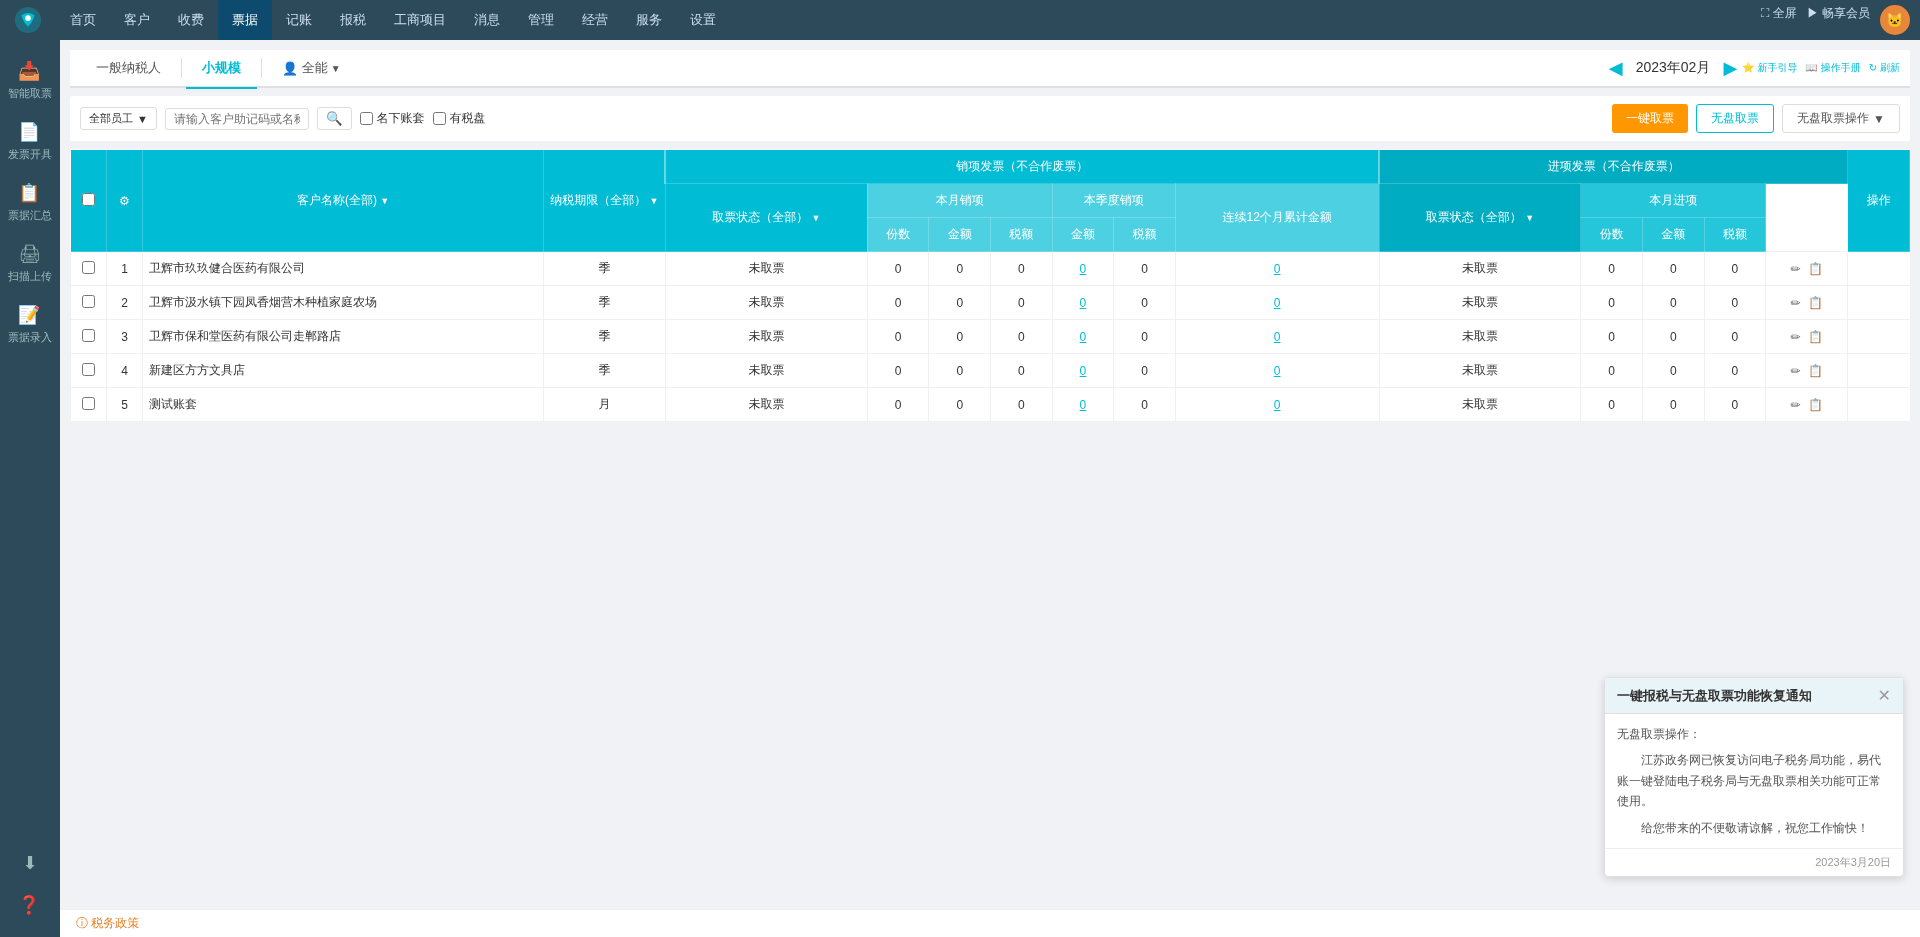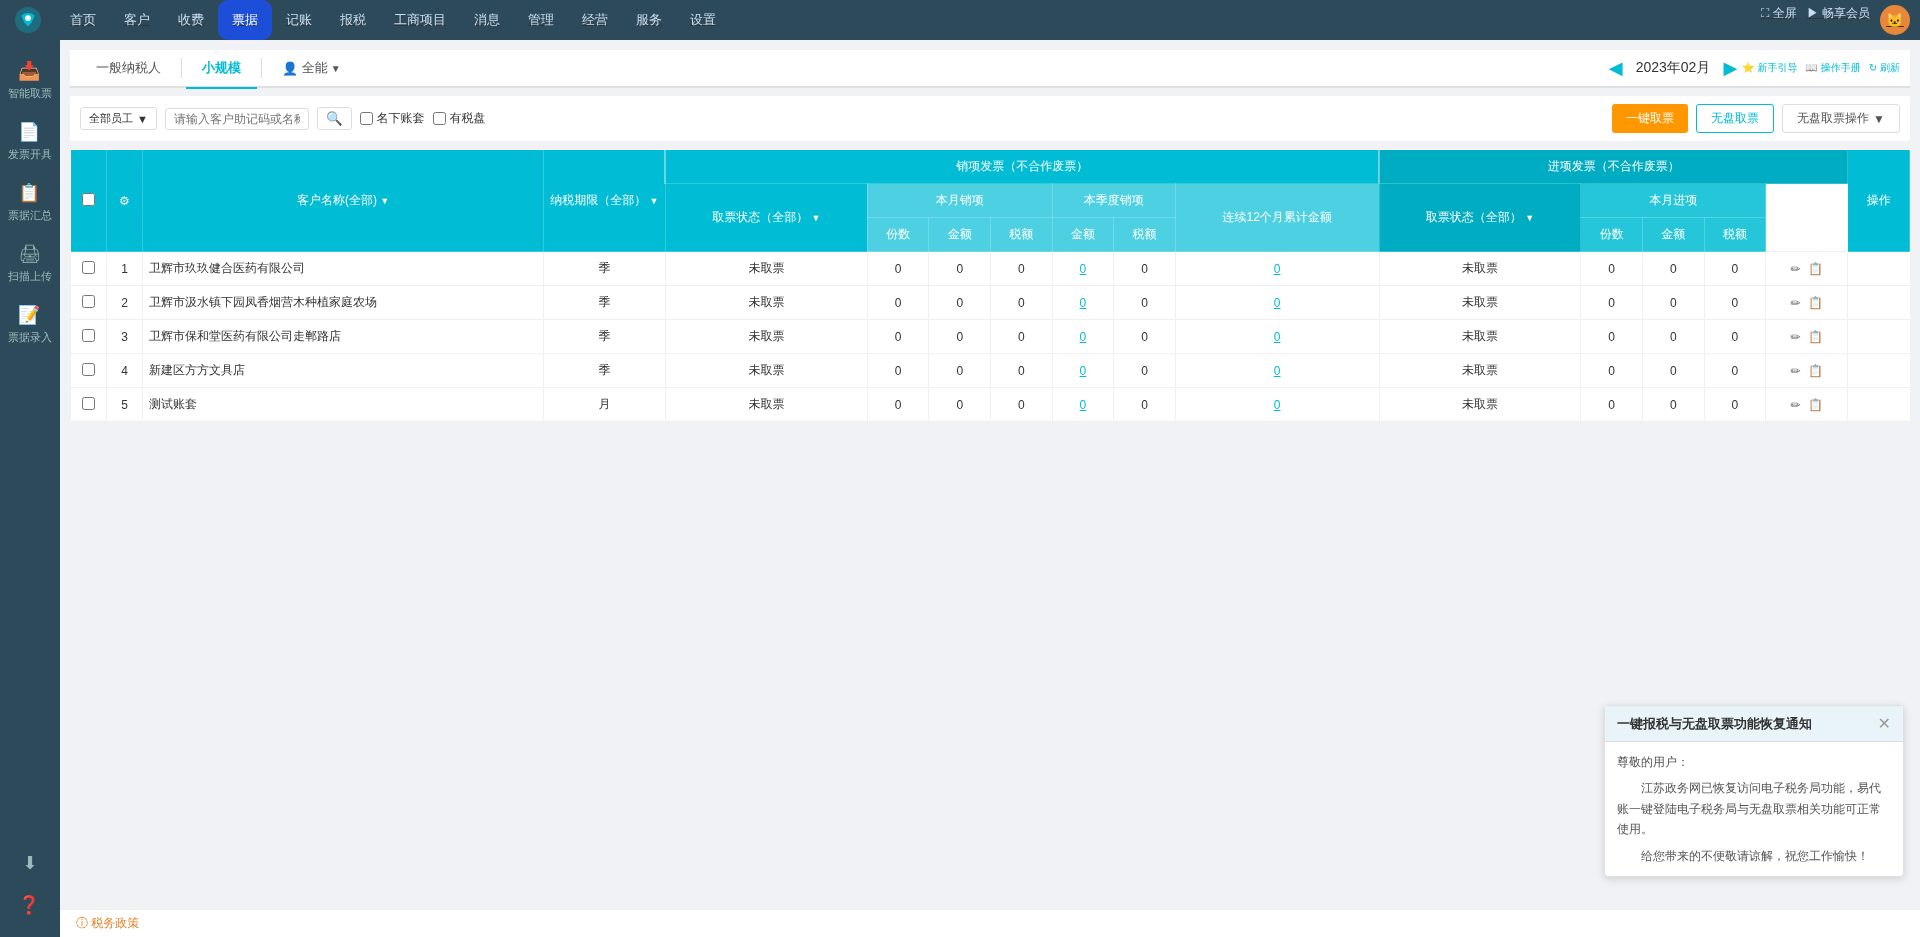--- a/index.html
+++ b/index.html
@@ -2,35 +2,35 @@
 <html><head>
   <meta charset="utf-8">
   <style>
     * { box-sizing: border-box; margin: 0; padding: 0; }
     body { font-family: 'Microsoft YaHei', Arial, sans-serif; font-size: 12px; background: #f0f2f5; color: #333; overflow: hidden; }
 
     
     .top-nav {
       display: flex; align-items: center;
       background: #2d4a5a; height: 40px; padding: 0 10px;
-      position: fixed; top: 0; left: 0; right: 0; z-index: 100; text-decoration: underline;
+      position: fixed; top: 0; left: 0; right: 0; z-index: 100;
     }
     .top-nav .logo {
       width: 36px; height: 36px; margin-right: 10px;
       display: flex; align-items: center; justify-content: center;
     }
     .top-nav .logo svg { width: 28px; height: 28px; }
     .top-nav .nav-items { display: flex; align-items: center; flex: 1; }
     .top-nav .nav-item {
       color: #cde; padding: 0 14px; height: 40px;
       display: flex; align-items: center; cursor: pointer; font-size: 13px;
       white-space: nowrap;
     }
     .top-nav .nav-item.active {
-      background: #1d4ed8; color: #fff; border-radius: 10px;
+      background: #0c4a6e; color: #fff; border-radius: 2px;
     }
     .top-nav .nav-right {
       display: flex; gap: 10px; color: #cde; font-size: 12px;
     }
     .top-nav .nav-right span { cursor: pointer; }
     .avatar {
       width: 30px; height: 30px; border-radius: 50%;
       background: #e8873a; display: flex; align-items: center; justify-content: center;
       color: #fff; font-size: 14px; cursor: pointer;
     }
@@ -451,22 +451,23 @@
   </div>
 
 </div>
 
 <div class="notification-popup">
   <div class="notif-header">
     <span class="notif-title">一键报税与无盘取票功能恢复通知</span>
     <span class="notif-close">✕</span>
   </div>
   <div class="notif-body">
-    <p>尊敬的用户：</p>
+    <p>无盘取票操作：</p>
     <p style="margin-top:6px;">　　江苏政务网已恢复访问电子税务局功能，易代账一键登陆电子税务局与无盘取票相关功能可正常使用。</p>
     <p style="margin-top:6px;">　　给您带来的不便敬请谅解，祝您工作愉快！</p>
   </div>
+  <div class="notif-footer">2023年3月20日</div>
 </div>
 
 <div class="status-bar">
   <span>ⓘ</span>&nbsp;
   <span>税务政策</span>
 </div>
 
 </body></html>

